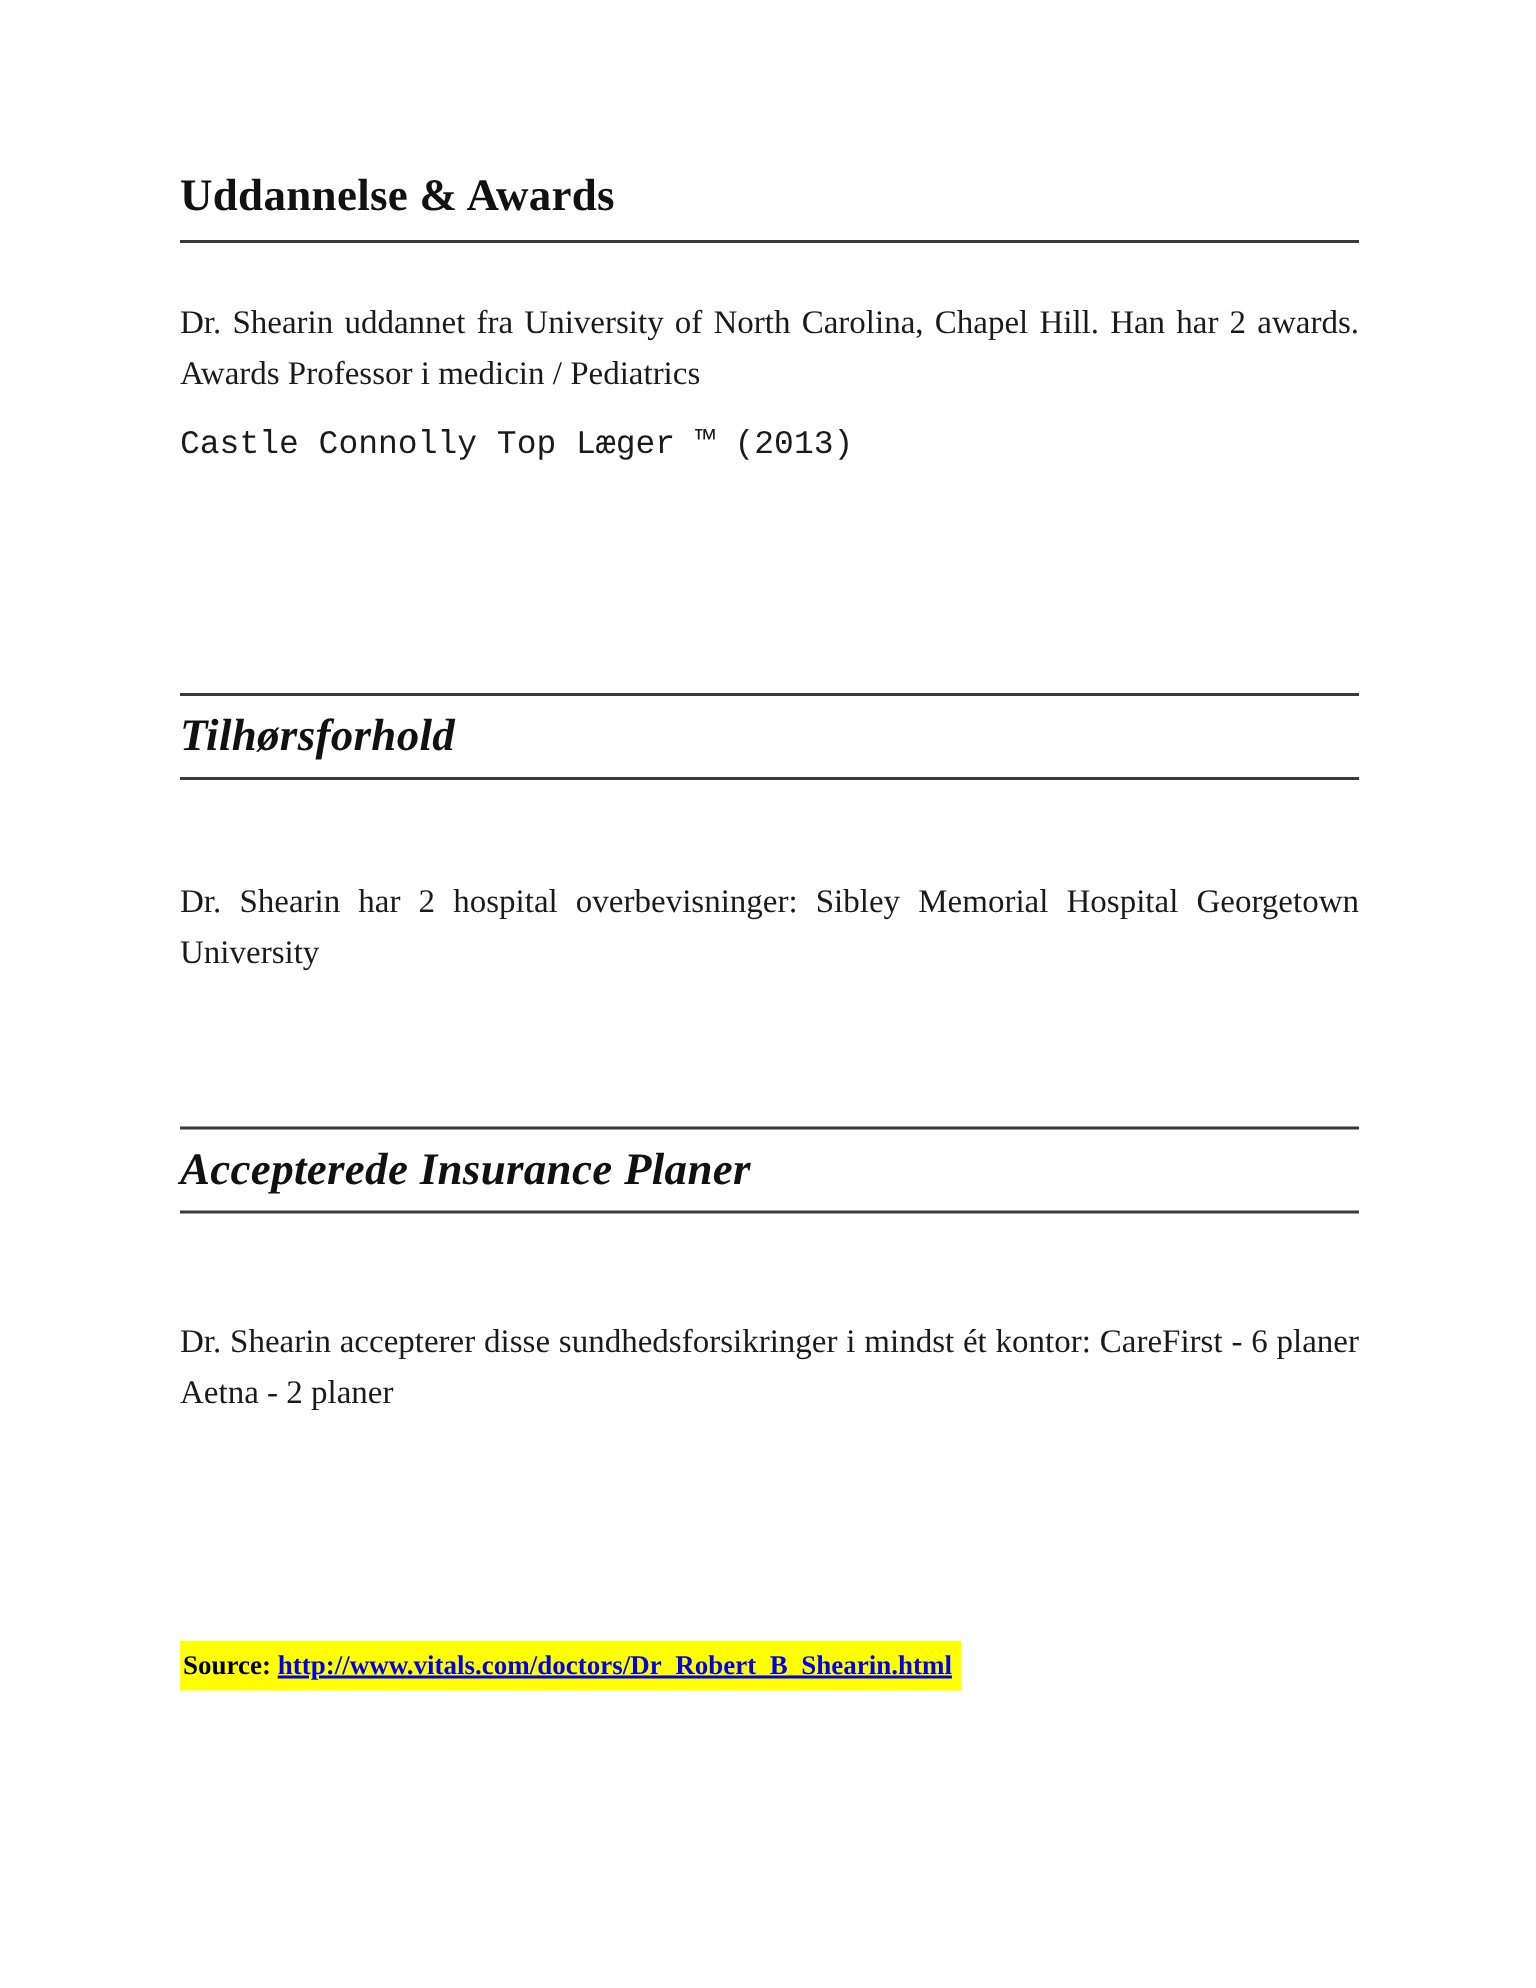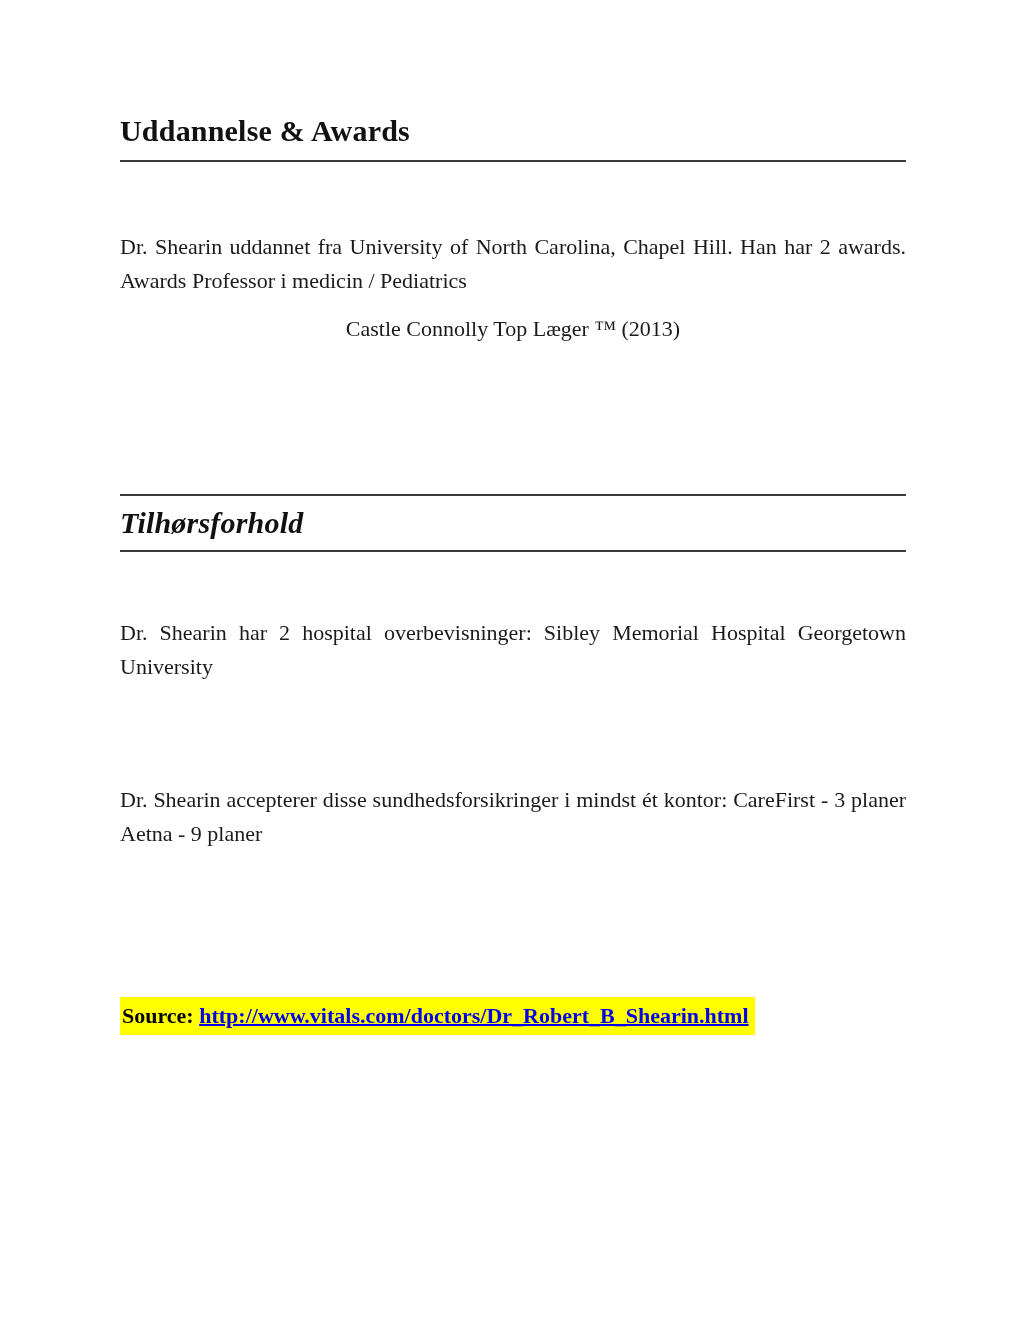--- a/index.html
+++ b/index.html
@@ -46,32 +46,32 @@
     color: #111111;
     letter-spacing: 0.2px;
   }
   .body-par {
     margin: 0;
     font-size: 22px;
     line-height: 34px;
     text-align: justify;
     color: #1a1a1a;
   }
-  .body-par.no-justify { text-align: center; }
+  .body-par.no-justify { text-align: left; font-family: Liberation Mono, monospace; }
 
-  #par-education   { margin-top: 68px; }
+  #par-education   { margin-top: 36px; }
   #par-castle      { margin-top: 14px; }
   #section-affiliations { margin-top: 148px; }
   #par-affiliations { margin-top: 64px; }
   #section-insurance { margin-top: 99px; }
   #par-insurance   { margin-top: 68px; }
 
   .source-line {
     margin: 148px 0 0 0;
-    font-size: 22px;
+    font-size: 18px;
     line-height: 34px;
     font-weight: bold;
   }
   .hl {
     background: #ffff00;
     padding: 6px 6px 7px 2px;
   }
   .source-label { color: #000000; }
   .source-link {
     color: #0000ee;
@@ -92,18 +92,21 @@
   </section>
 
   <section id="section-affiliations">
     <div class="heading-block">
       <h2>Tilhørsforhold</h2>
     </div>
     <p class="body-par" id="par-affiliations">Dr. Shearin har 2 hospital overbevisninger: Sibley Memorial Hospital Georgetown University</p>
   </section>
 
   <section id="section-insurance">
-    <p class="body-par" id="par-insurance">Dr. Shearin accepterer disse sundhedsforsikringer i mindst ét kontor: CareFirst - 3 planer Aetna - 9 planer</p>
+    <div class="heading-block">
+      <h2>Accepterede Insurance Planer</h2>
+    </div>
+    <p class="body-par" id="par-insurance">Dr. Shearin accepterer disse sundhedsforsikringer i mindst ét kontor: CareFirst - 6 planer Aetna - 2 planer</p>
   </section>
 
   <p class="source-line"><span class="hl"><span class="source-label">Source:</span> <a class="source-link" href="#">http://www.vitals.com/doctors/Dr_Robert_B_Shearin.html</a></span></p>
 
 </div>
 
 </body></html>

